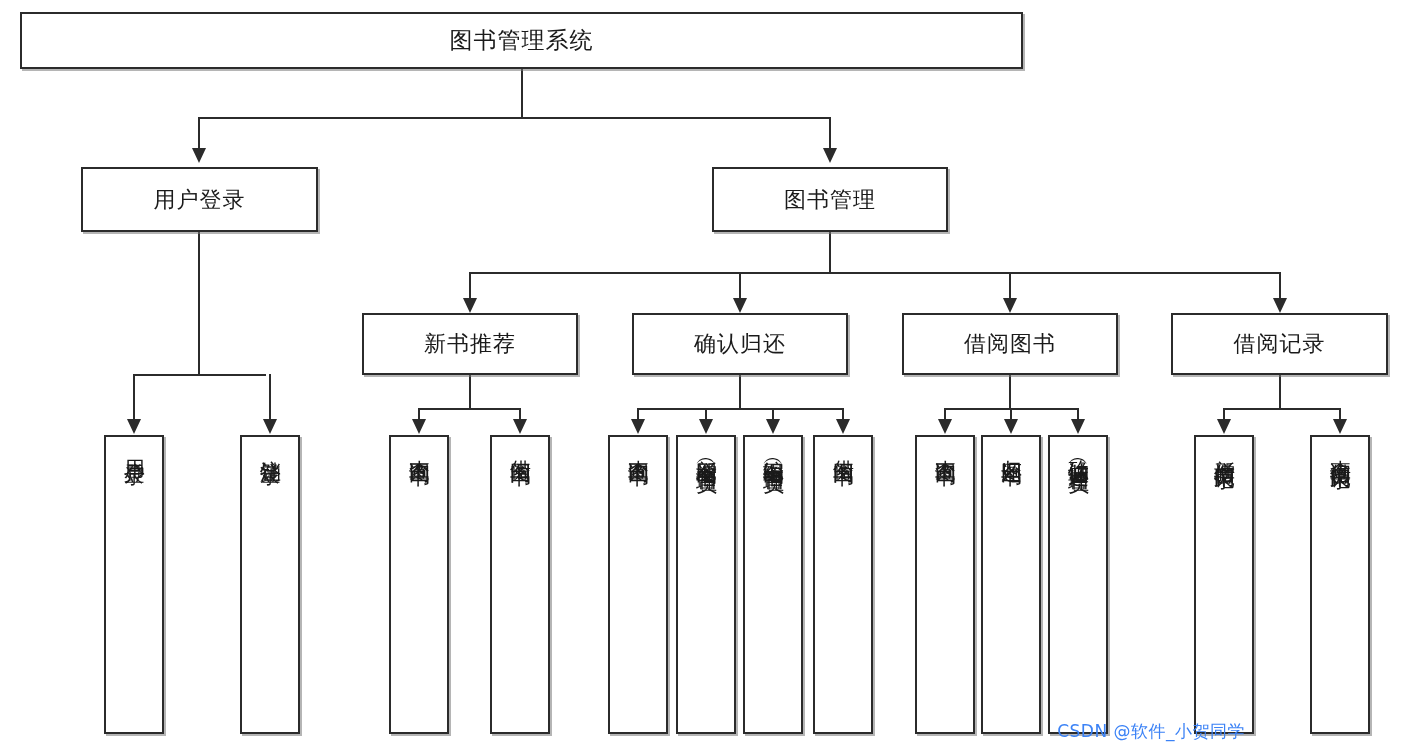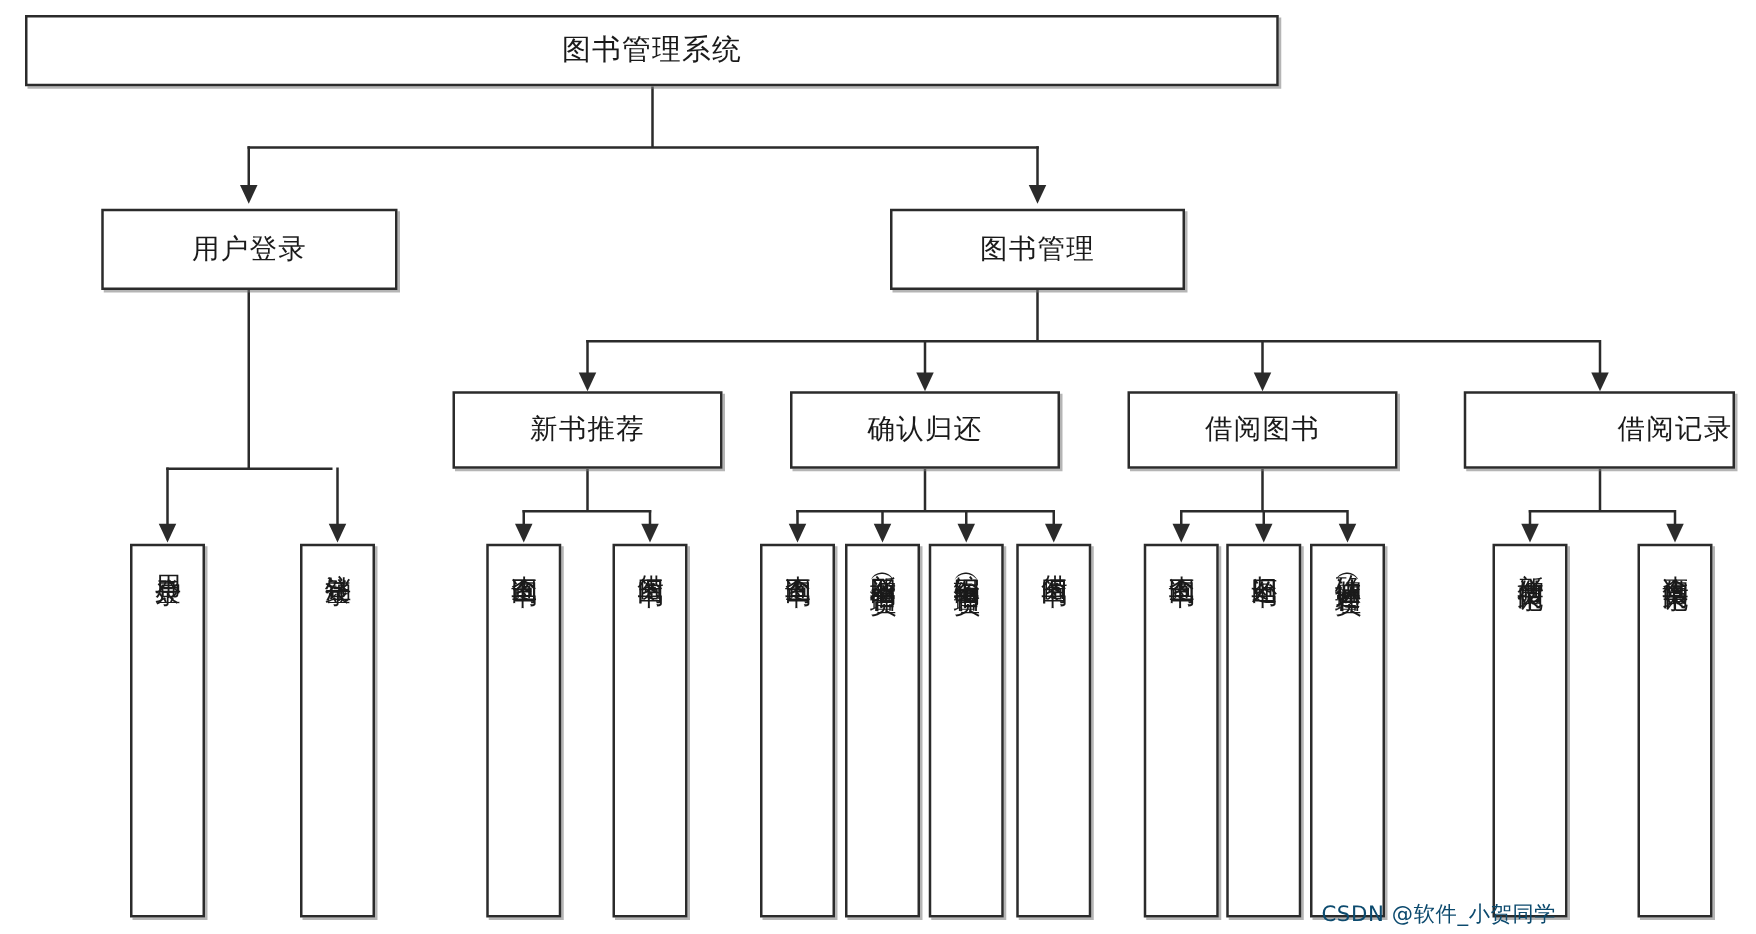--- a/index.html
+++ b/index.html
@@ -56,21 +56,21 @@
     border-left:7px solid transparent;
     border-right:7px solid transparent;
     border-top:15px solid #2b2b2b;
     z-index:2;
   }
 
   .watermark{
     position:absolute;
     right:8px;bottom:4px;
     font-size:17px;
-    color:#0c4a6e;
+    color:#3b82f6;
     letter-spacing:.5px;
     z-index:5;
     white-space:nowrap;
     user-select:none;
   }
 </style>
 </head>
 <body>
 
 <div id="diagram">
@@ -151,21 +151,21 @@
   </div>
 
   <div class="node h" style="left:632px;top:313px;width:216px;height:62px;">
     <span class="lbl">确认归还</span>
   </div>
 
   <div class="node h" style="left:902px;top:313px;width:216px;height:62px;">
     <span class="lbl">借阅图书</span>
   </div>
 
-  <div class="node h" style="left:1171px;top:313px;width:217px;height:62px;justify-content:flex-end;">
+  <div class="node h" style="left:1171px;top:313px;width:217px;height:62px;">
     <span class="lbl">借阅记录</span>
   </div>
 
   <div class="node v" style="left:104px;top:435px;width:60px;height:299px;">
     <span class="lbl">用户登录</span>
   </div>
   <div class="node v" style="left:240px;top:435px;width:60px;height:299px;">
     <span class="lbl">注销登录</span>
   </div>
 

